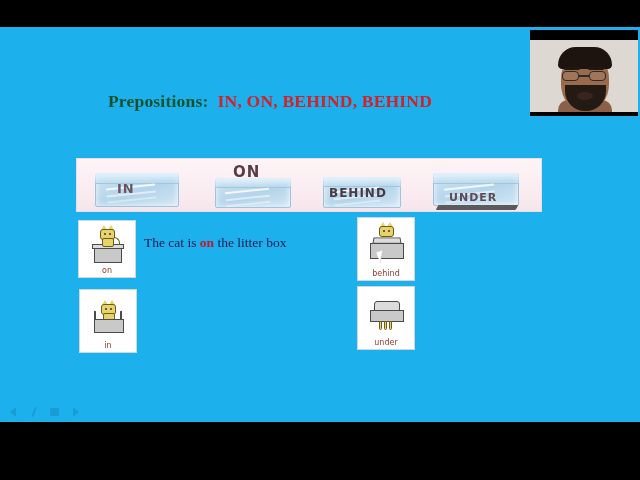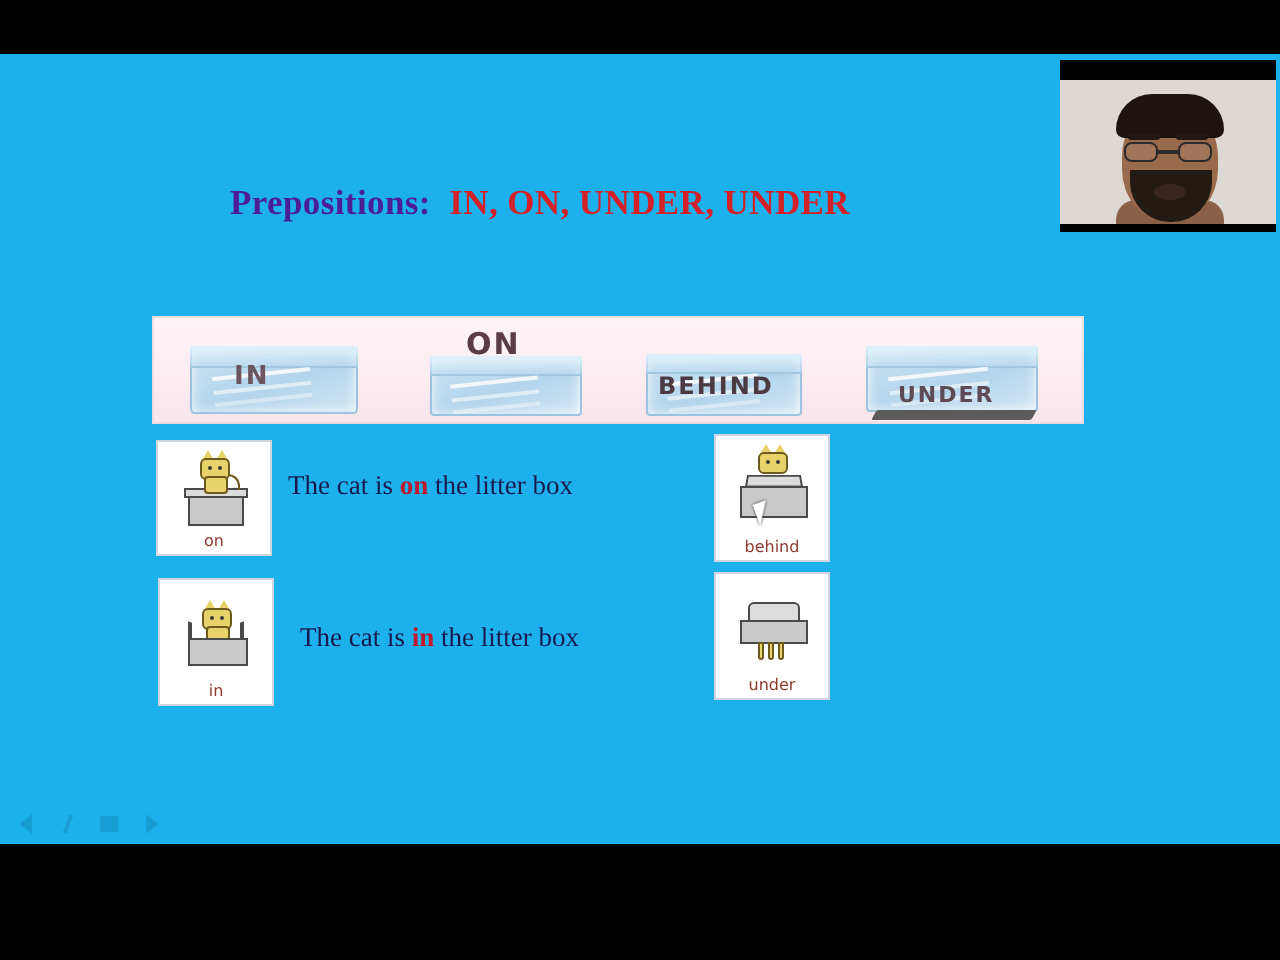--- a/index.html
+++ b/index.html
@@ -21,21 +21,21 @@
   }
 
   
   #title-block {
     position:absolute; left:0; top:64px; width:540px;
     text-align:center;
     font-size:17.5px; font-weight:bold;
     letter-spacing:.2px;
     white-space:nowrap;
   }
-  .t-label { color:#4c1d95; }
+  .t-label { color:#14532d; }
   .t-words { color:#d42027; }
 
   
   #banner {
     position:absolute; left:76px; top:131px;
     width:466px; height:54px;
     background:linear-gradient(180deg,#fdf4f6 0%,#fbeef2 45%,#f6e6ec 100%);
     border:1px solid #e9dde3;
   }
   .gbox {
@@ -253,21 +253,21 @@
 </style>
 </head>
 <body>
 
 <div id="screen">
 
   <div id="slide">
 
     <div id="title-block">
       <span class="t-label">Prepositions:</span>
-      <span>&nbsp;</span><span class="t-words">IN, ON, UNDER, UNDER</span>
+      <span>&nbsp;</span><span class="t-words">IN, ON, BEHIND, BEHIND</span>
     </div>
 
     <div id="banner">
       <div class="gbox" id="gb1">
         <div class="lid"></div>
         <div class="shine"></div>
       </div>
       <div class="gword" id="gw1">IN</div>
 
       <div class="gbox" id="gb2">
@@ -337,23 +337,20 @@
           <div class="ear r"></div>
           <div class="head">
             <div class="eye l"></div>
             <div class="eye r"></div>
           </div>
           <div class="body"></div>
         </div>
         <div class="boxbody"></div>
       </div>
       <div class="card-label">in</div>
-    </div>
-    <div class="sentence" style="left:150px; top:284px;">
-      <span>The cat is </span><b>in</b><span> the litter box</span>
     </div>
 
     <div class="card tall" style="left:357px; top:259px;">
       <div class="art" id="art-under">
         <div class="boxtop"></div>
         <div class="boxbody"></div>
         <div class="legs">
           <span style="left:0;"></span>
           <span style="left:5px;"></span>
           <span style="left:10px;"></span>

